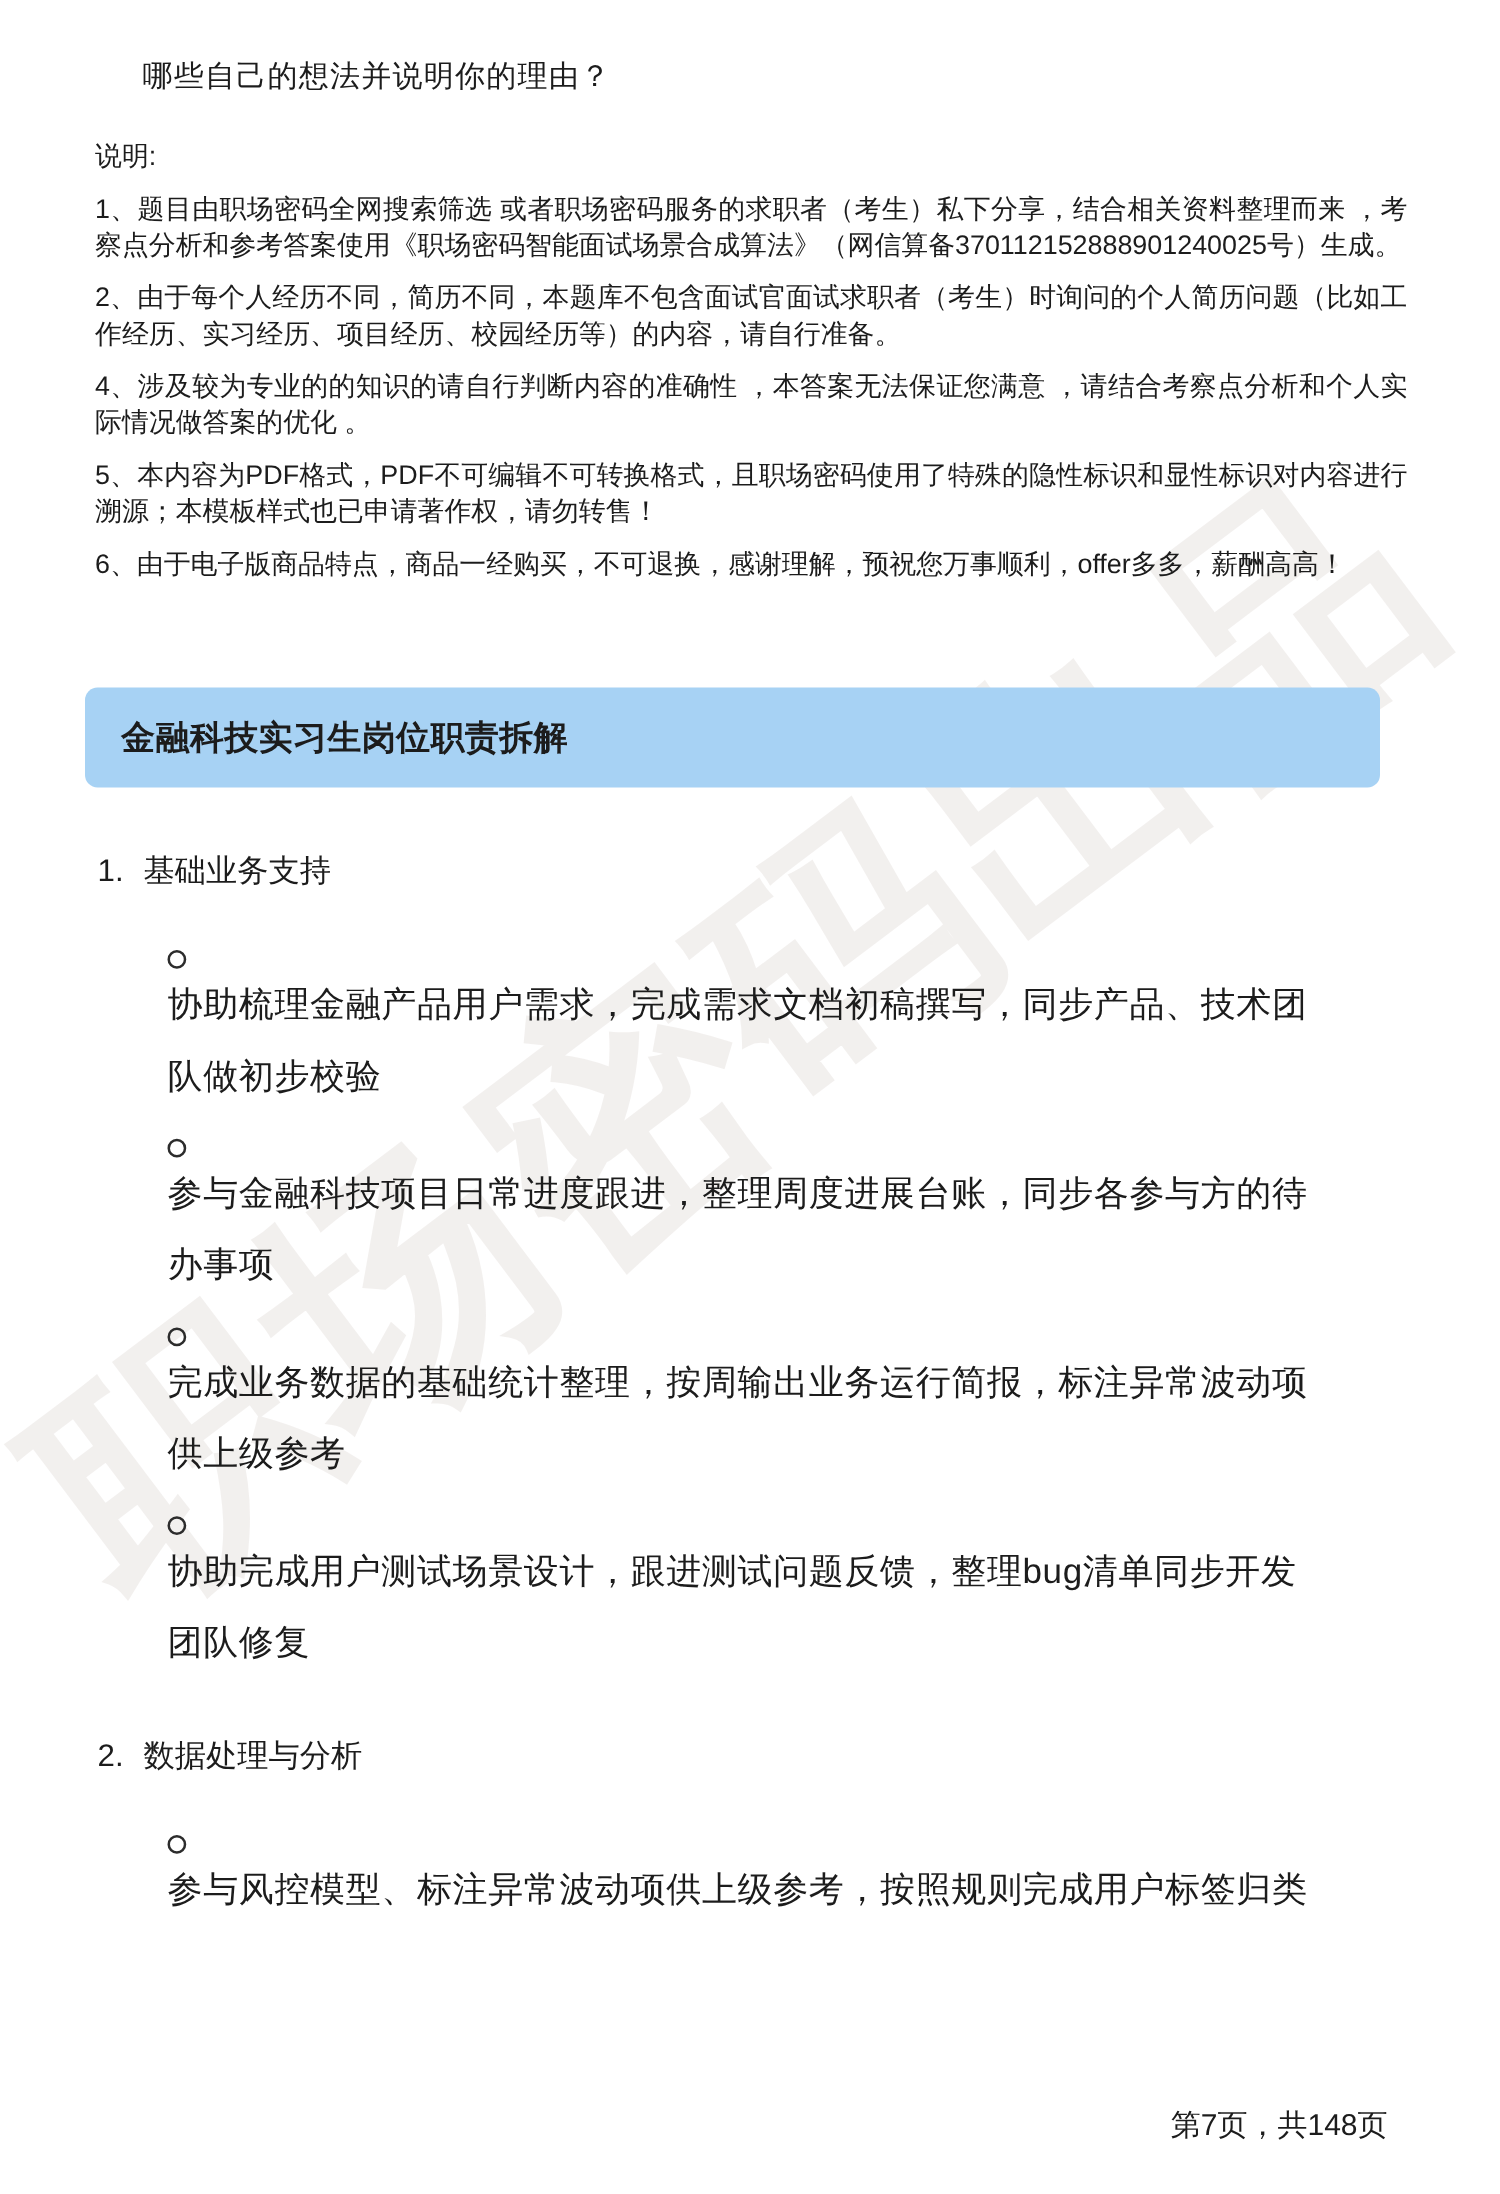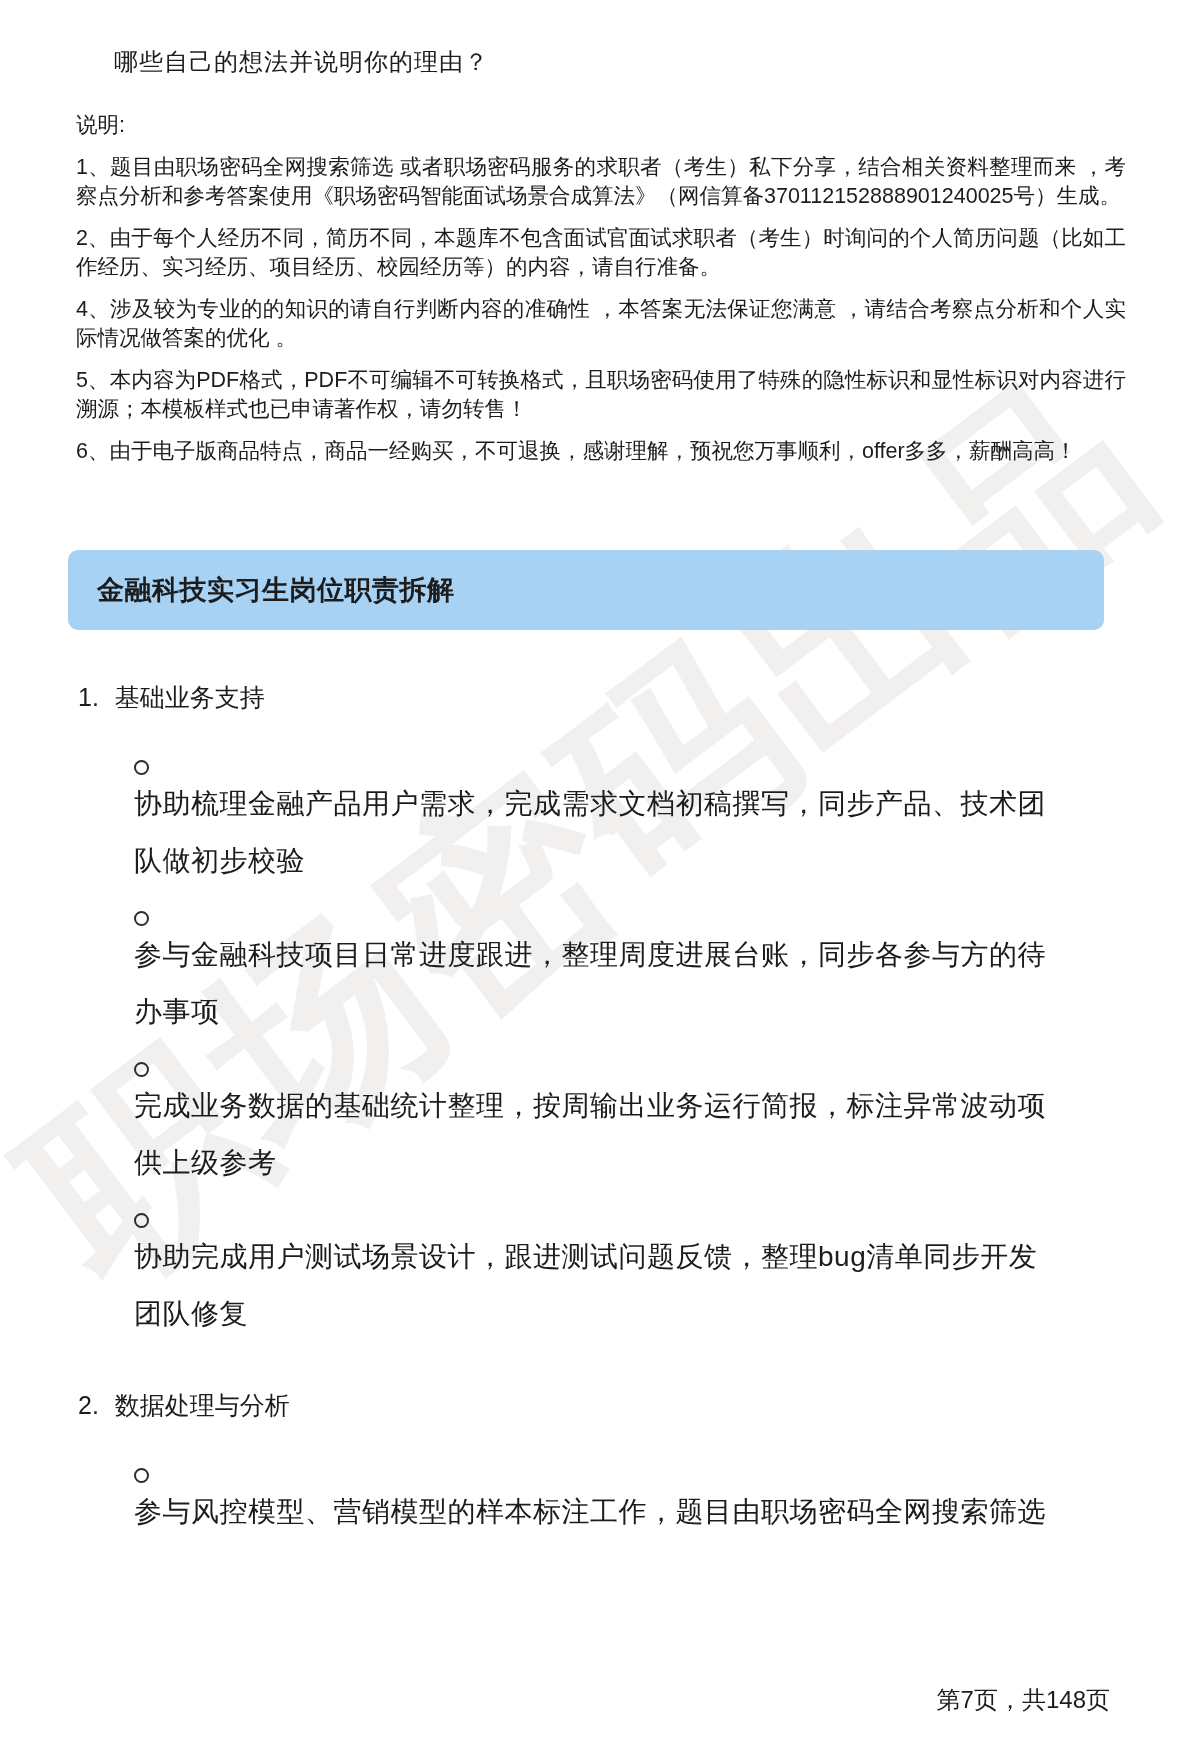--- a/index.html
+++ b/index.html
@@ -149,21 +149,21 @@
     </div>
 
     <div class="section-heading second">
       <span>2.</span>
       <span>数据处理与分析</span>
     </div>
 
     <div class="bullets">
       <div class="bullet">
         <span class="bullet-marker"></span>
-        <span class="bullet-text">参与风控模型、营销模型的样本标注工作，题目由职场密码全网搜索筛选</span>
+        <span class="bullet-text">参与风控模型、标注异常波动项供上级参考，按照规则完成用户标签归类</span>
       </div>
     </div>
 
   </div>
 
   <div class="page-footer">第7页，共148页</div>
 
 </div>
 
 </body></html>

